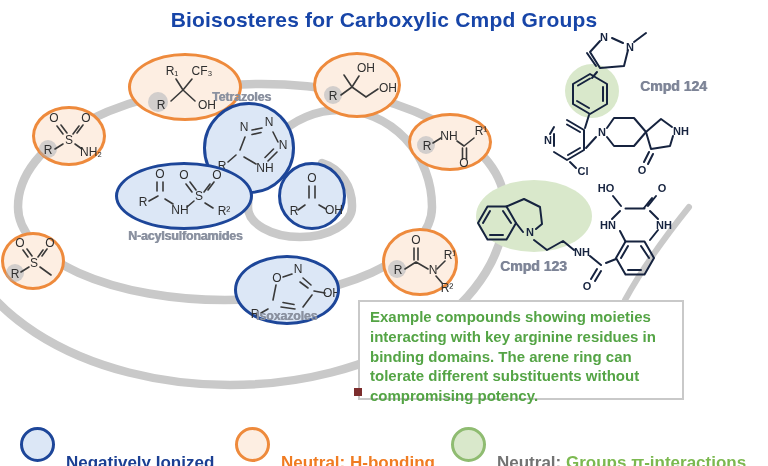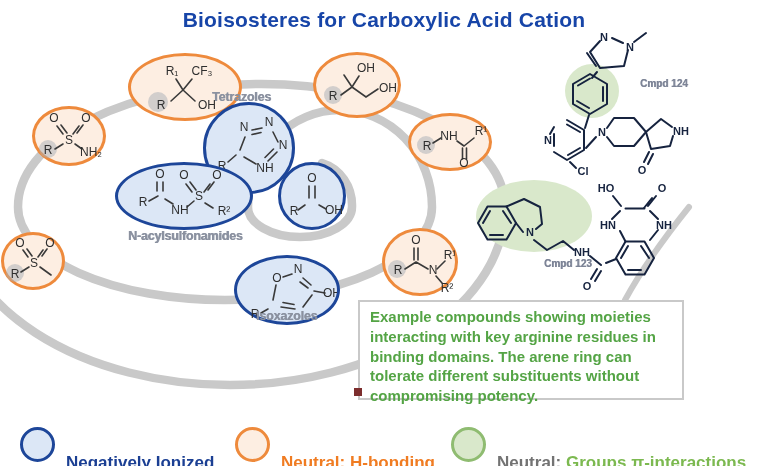--- a/index.html
+++ b/index.html
@@ -11,41 +11,41 @@
   .bubble{border-radius:50%;box-sizing:border-box;}
   .bubble.orange{background:#fdeee2;border:3px solid #ee8a3c;}
   .bubble.blue{background:#dce7f6;border:3px solid #1d4699;}
   .bubble svg{position:absolute;left:0;top:0;}
   svg text{font-family:"Liberation Sans",sans-serif;font-size:12px;fill:#2e2e2e;}
   svg text.catom{font-size:11px;font-weight:bold;fill:#16233f;}
   .sline{stroke:#3a3a3a;stroke-width:1.6;fill:none;stroke-linecap:round;}
   .cline{stroke:#16233f;stroke-width:2;fill:none;stroke-linecap:round;stroke-linejoin:round;}
   .curvelabel{color:#8b919f;font-weight:bold;font-size:12.5px;letter-spacing:-.2px;
               text-shadow:.6px 0 .6px rgba(125,135,155,.85);white-space:nowrap;text-align:center;}
-  .cmpdlabel{color:#7d8496;font-weight:bold;font-size:10px;
+  .cmpdlabel{color:#7d8496;font-weight:bold;font-size:14px;
              text-shadow:.6px 0 .6px rgba(120,128,150,.8);white-space:nowrap;}
   #callout-box{left:358px;top:300px;width:326px;height:100px;background:#fff;
                border:2px solid #c9c9c9;box-sizing:border-box;padding:5px 10px;
                font-size:15px;font-weight:bold;color:#54a445;line-height:1.32;}
   #legend{left:0;top:424px;width:768px;height:42px;}
   .legend-ellipse{width:35px;height:35px;border-radius:50%;box-sizing:border-box;top:3px;}
   .legend-text{top:9px;font-size:17px;font-weight:bold;white-space:nowrap;margin-top:20px;}
   #artifact-square{left:354px;top:388px;width:8px;height:8px;background:#7c2d2d;}
 </style>
 </head>
 <body>
 
 <div id="canvas">
 
   <svg class="abs" width="768" height="466" viewBox="0 0 768 466" style="left:0;top:0;">
     <path d="M 322 163 A 41 44 0 0 1 352 207 A 52 30 0 0 1 248 207 A 92 97 0 0 1 432 207 A 207 93 0 0 1 18 207 A 243.5 123 0 0 1 505 207 A 275 178 0 0 1 -45 207" fill="none" stroke="#c9c9c9" stroke-width="8.5" stroke-linecap="round"></path>
     <path d="M 689 207 Q 648 258 625 300" fill="none" stroke="#c9c9c9" stroke-width="6" stroke-linecap="round"></path>
   </svg>
 
-  <div id="title" class="abs">Bioisosteres for Carboxylic Acid Cation</div>
+  <div id="title" class="abs">Bioisosteres for Carboxylic Cmpd Groups</div>
 
   <div class="abs bubble orange" style="left:128px;top:53px;width:114px;height:68px;">
     <svg width="108" height="62" viewBox="0 0 108 62">
       <circle cx="27" cy="46" r="10" fill="#a7adb5" opacity="0.5"></circle>
       <path class="sline" d="M52 34 L45 23 M52 34 L61 23 M52 34 L40 45 M52 34 L64 45"></path>
       <text x="41" y="19" text-anchor="middle">R₁</text>
       <text x="71" y="19" text-anchor="middle">CF₃</text>
       <text x="30" y="53" text-anchor="middle">R</text>
       <text x="76" y="53" text-anchor="middle">OH</text>
     </svg>
@@ -197,21 +197,21 @@
       <path class="cline" d="M184 90 L174.5 106.5 L155.5 106.5 L146 90 L155.5 73.5 L174.5 73.5 Z M171 78 L179 90 M171 102 L158 102 M151 90 L158 78"></path>
 
       <path class="cline" d="M155.5 73.5 L150 63 M142 51 L150 43 M155.5 40.5 L174.5 40.5 M180 43 L188 51 M188 62 L180 72"></path>
       <path class="cline" d="M151 38 L143 28 M178 38 L186 28 M174 40 L182 30"></path>
       <text class="catom" x="138" y="61" text-anchor="middle">HN</text>
       <text class="catom" x="194" y="61" text-anchor="middle">NH</text>
       <text class="catom" x="136" y="24" text-anchor="middle">HO</text>
       <text class="catom" x="192" y="24" text-anchor="middle">O</text>
     </svg>
   </div>
-  <div class="abs cmpdlabel" style="left:500px;top:258px;margin-left:44px;">Cmpd 123</div>
+  <div class="abs cmpdlabel" style="left:500px;top:258px;">Cmpd 123</div>
 
   <div id="callout-box" class="abs">
     <span>Example compounds showing moieties interacting with key arginine residues in binding domains. The arene ring can tolerate different substituents without compromising potency.</span>
   </div>
 
   <div id="artifact-square" class="abs"></div>
 
   <div id="legend" class="abs">
     <div class="abs legend-ellipse" style="left:20px;background:#dce7f6;border:3px solid #1d4699;"></div>
     <div class="abs legend-text" style="left:66px;color:#1b3f93;">Negatively Ionized</div>

